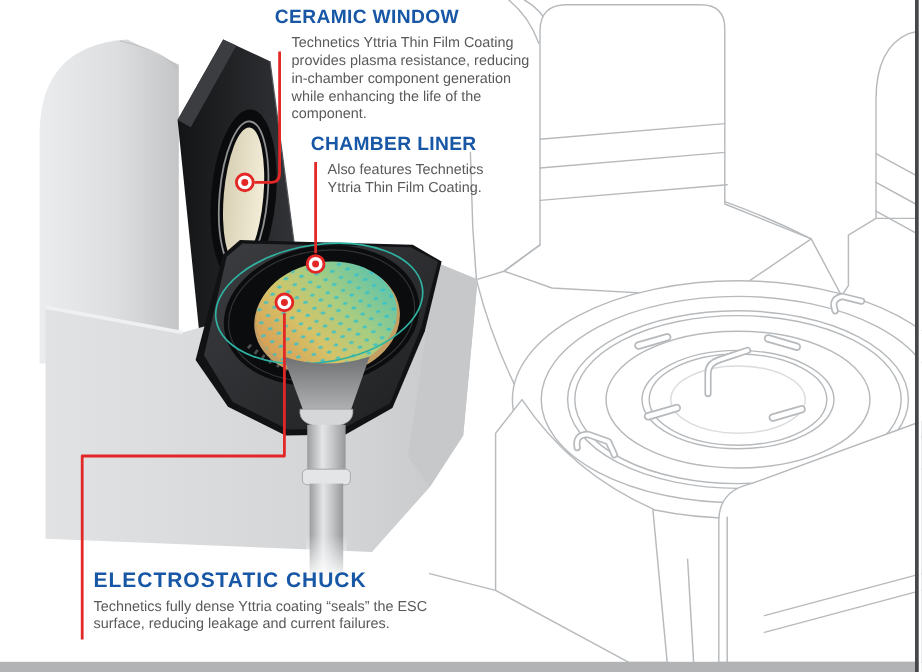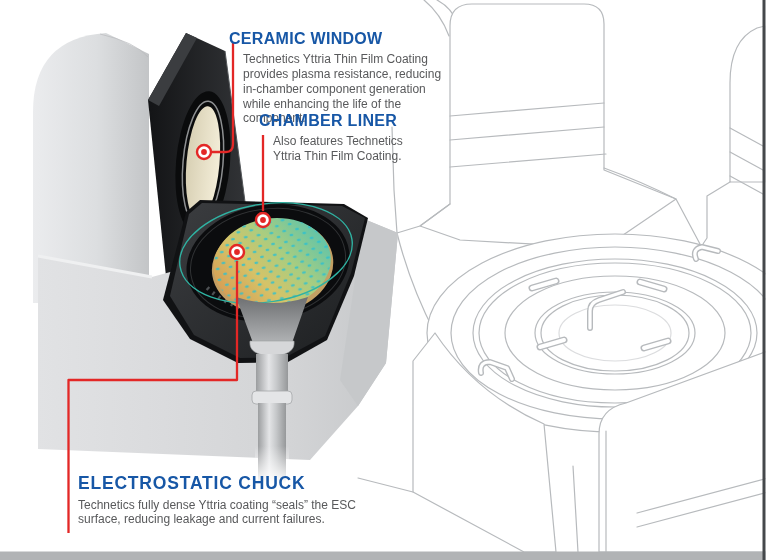--- a/index.html
+++ b/index.html
@@ -3,21 +3,21 @@
 <meta charset="utf-8">
 <style>
   html,body{margin:0;padding:0;background:#fff;}
   #stage{position:relative;width:768px;height:560px;overflow:hidden;background:#fff;
          font-family:"Liberation Sans", sans-serif;}
   #art{position:absolute;left:0;top:0;width:768px;height:560px;}
   .callout{position:absolute;z-index:5;}
   .callout h3{margin:0 0 4px 0;font-size:16px;font-weight:700;letter-spacing:.3px;
               color:#1757a6;line-height:1.12;}
   .callout p{margin:0;font-size:12px;line-height:1.24;color:#58595b;}
-  #callout-ceramic{left:229px;top:30px;width:230px;}
+  #callout-ceramic{left:229px;top:6px;width:230px;}
   #callout-ceramic p{margin-left:14px;width:212px;}
   #callout-chamber{left:259px;top:112px;width:180px;}
   #callout-chamber p{margin-left:14px;width:152px;}
   #callout-esc{left:78px;top:474px;width:300px;}
   #callout-esc h3{font-size:17.5px;letter-spacing:.8px;}
   #callout-esc p{width:292px;}
 </style>
 </head>
 <body>
 

